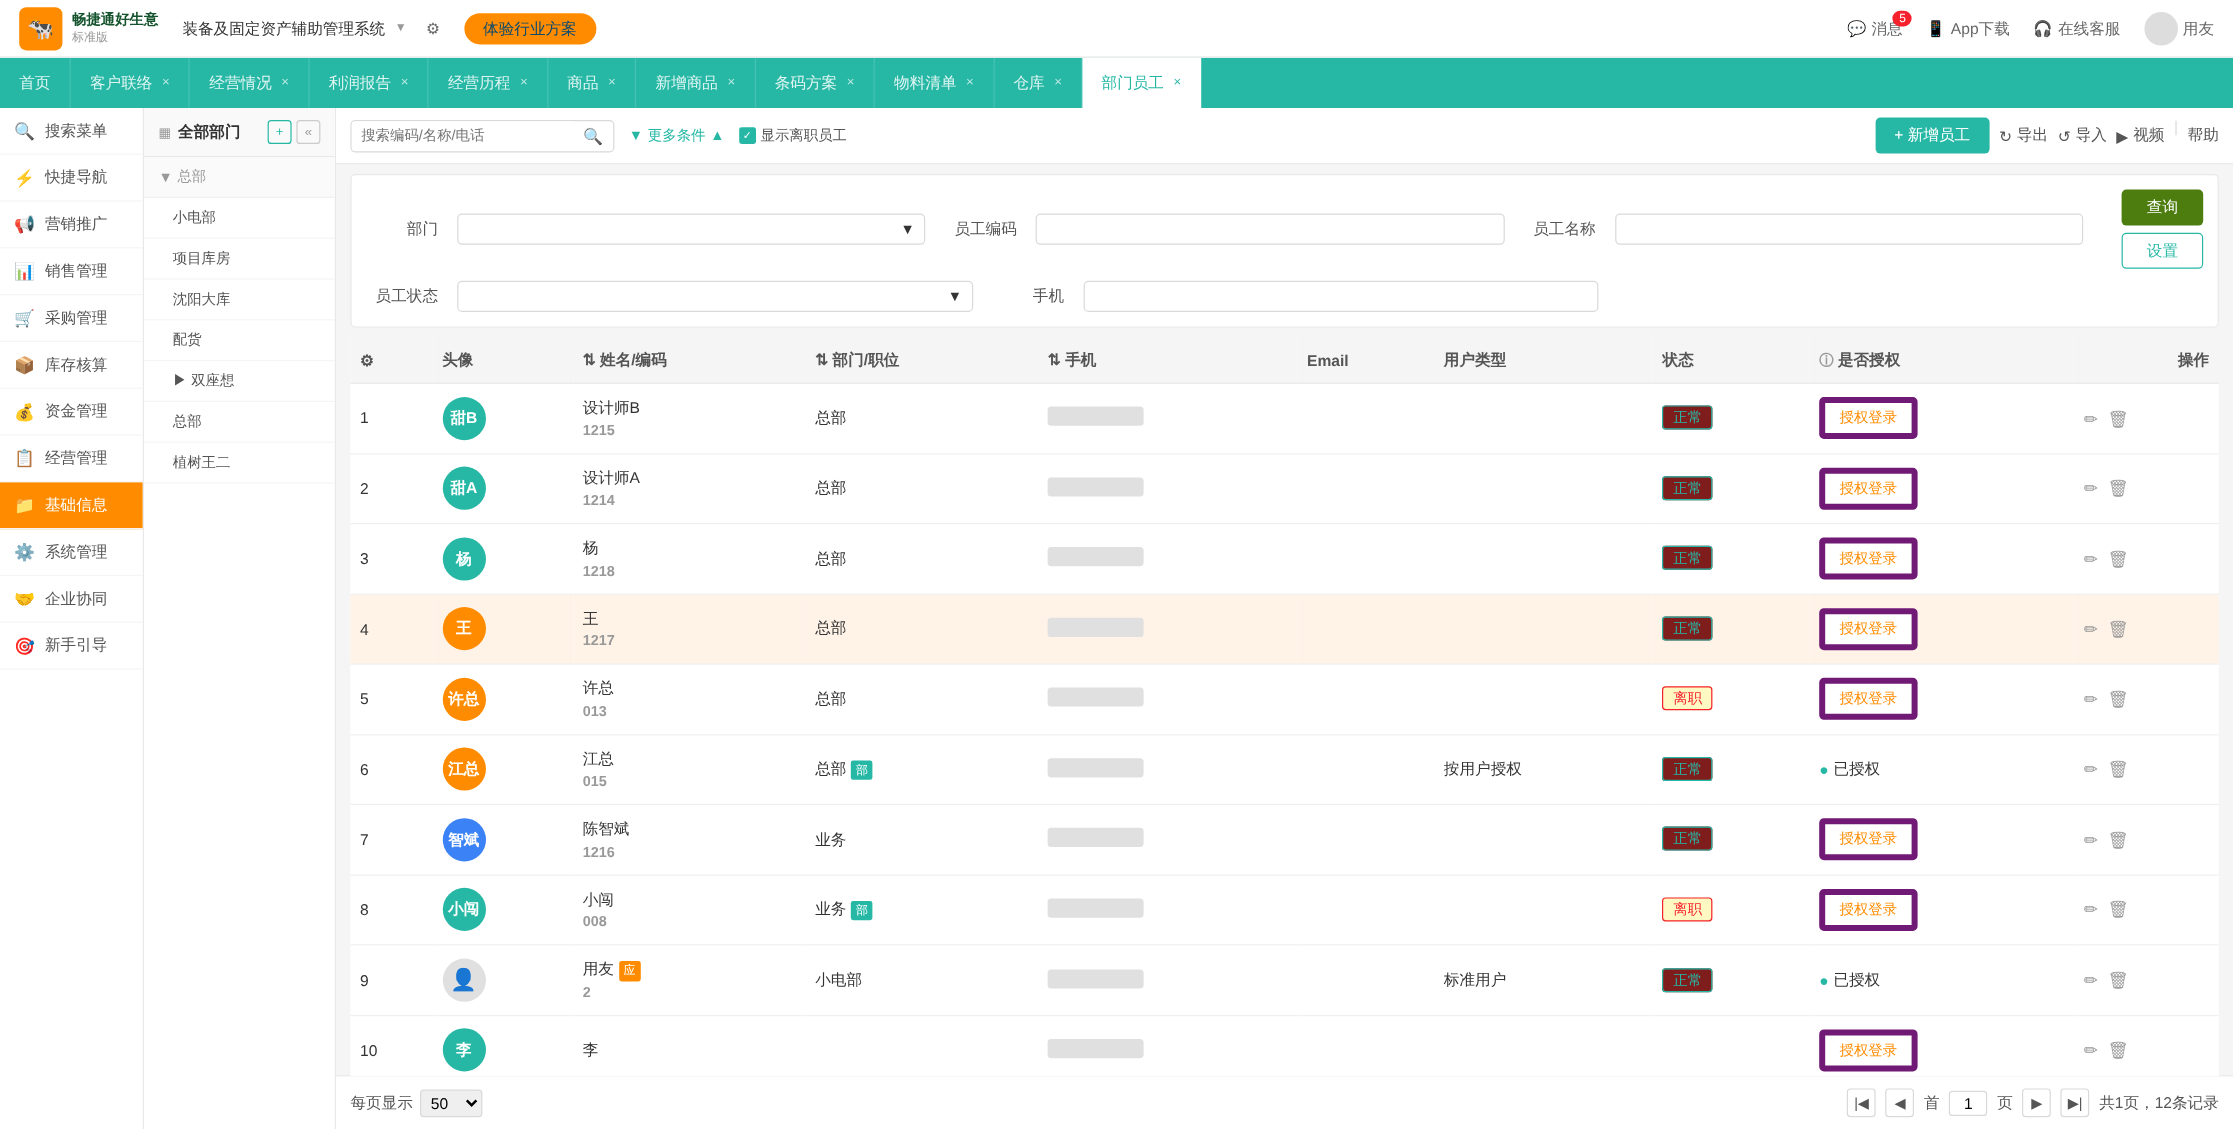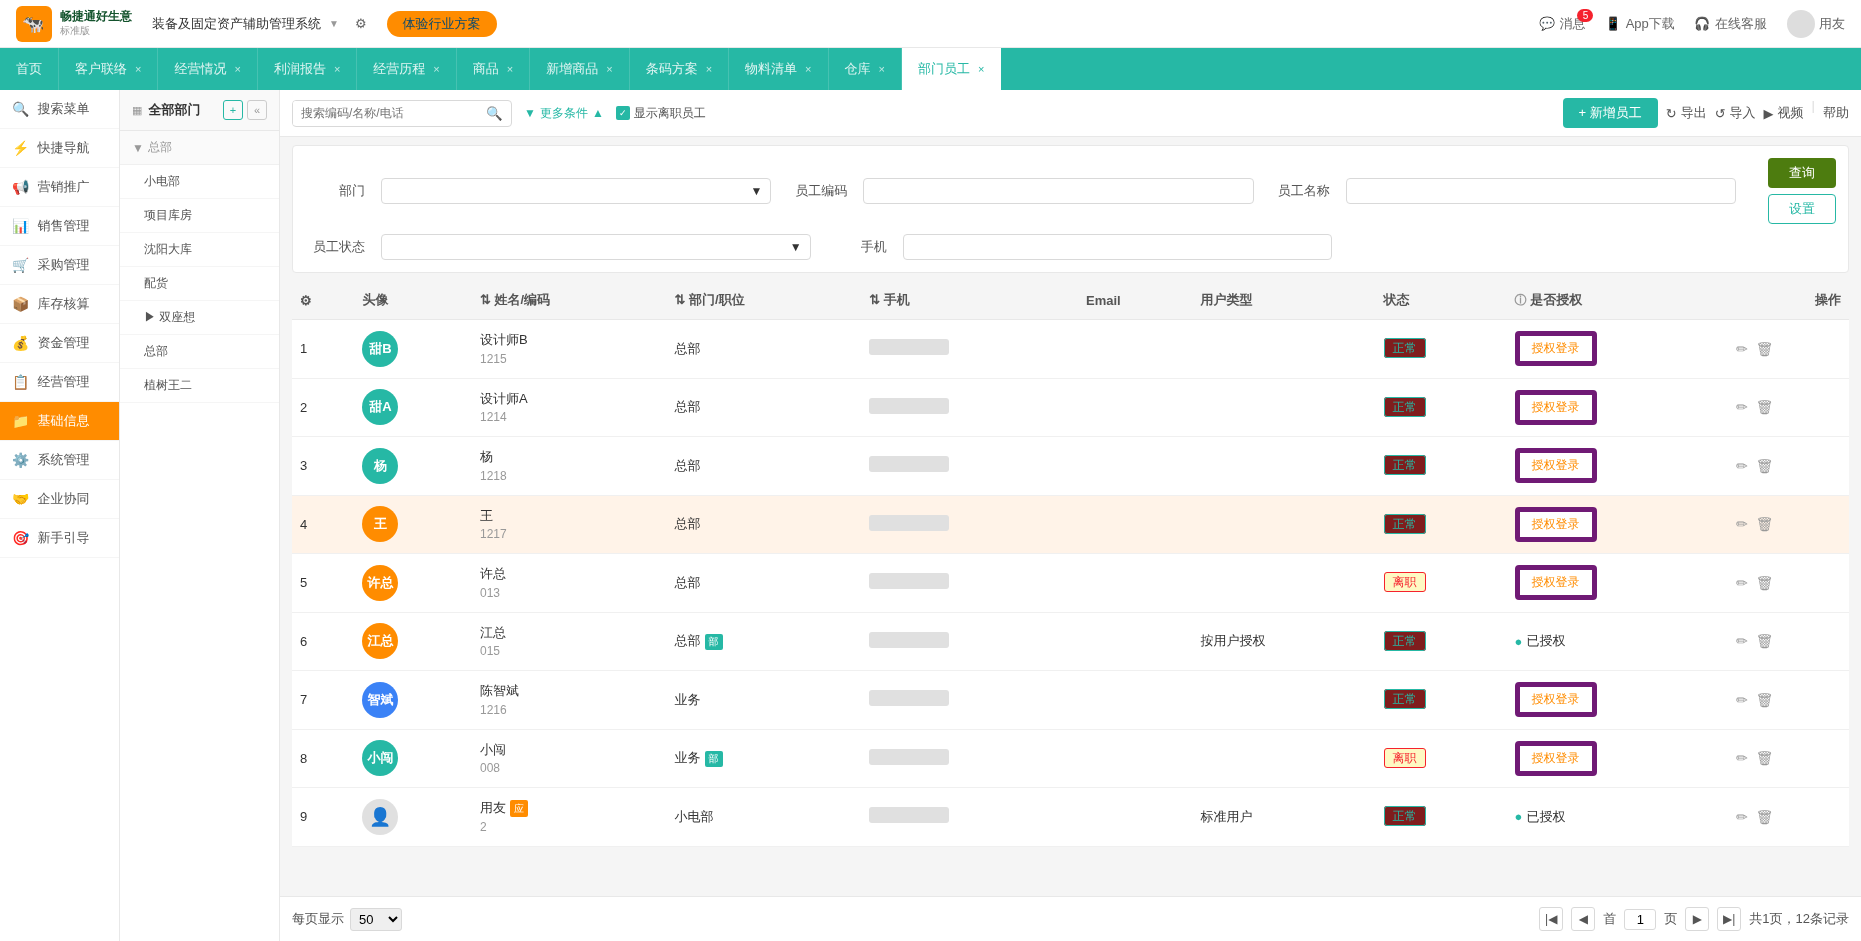--- a/index.html
+++ b/index.html
@@ -416,21 +416,21 @@
       height: 36px;
       border-radius: 50%;
       background: #e0e0e0;
       display: flex;
       align-items: center;
       justify-content: center;
       color: #999;
       font-size: 18px;
     }
     .name-code { line-height: 1.5; }
-    .emp-code { color: #999; font-size: 12px; }
+    .emp-code { color: #999; font-size: 12px; font-weight: bold; }
     .status-normal {
       background: #7f1d1d;
       color: #26b8a5;
       border: 1px solid #26b8a5;
       border-radius: 3px;
       padding: 2px 8px;
       font-size: 12px;
     }
     .status-resigned {
       background: #fef9c3;
@@ -969,20 +969,44 @@
                     <span>已授权</span>
                   </div>
                 </td>
                 <td style="text-align: right;">
                   <div class="op-icons">
     <span class="op-icon">✏</span>
     <span class="op-icon">🗑</span>
   </div>
                 </td>
               </tr>
+              <tr>
+                <td>10</td>
+                <td>
+                  <div class="avatar-circle" style="background:#26b8a5">李</div>
+                </td>
+                <td>
+                  <div class="name-code">
+                    <div>李</div>
+                    <div class="emp-code"></div>
+                  </div>
+                </td>
+                <td><span></span></td>
+                <td><span class="phone-blur"></span></td>
+                <td></td>
+                <td></td>
+                <td></td>
+                <td><button class="auth-btn">授权登录</button></td>
+                <td style="text-align: right;">
+                  <div class="op-icons">
+    <span class="op-icon">✏</span>
+    <span class="op-icon">🗑</span>
+  </div>
+                </td>
+              </tr>
             </tbody>
         </table>
       </div>
 
       <div class="pagination-bar">
         <div class="page-size-select">
           <span>每页显示</span>
           <select class="page-size">
             <option>50</option>
             <option>100</option>

